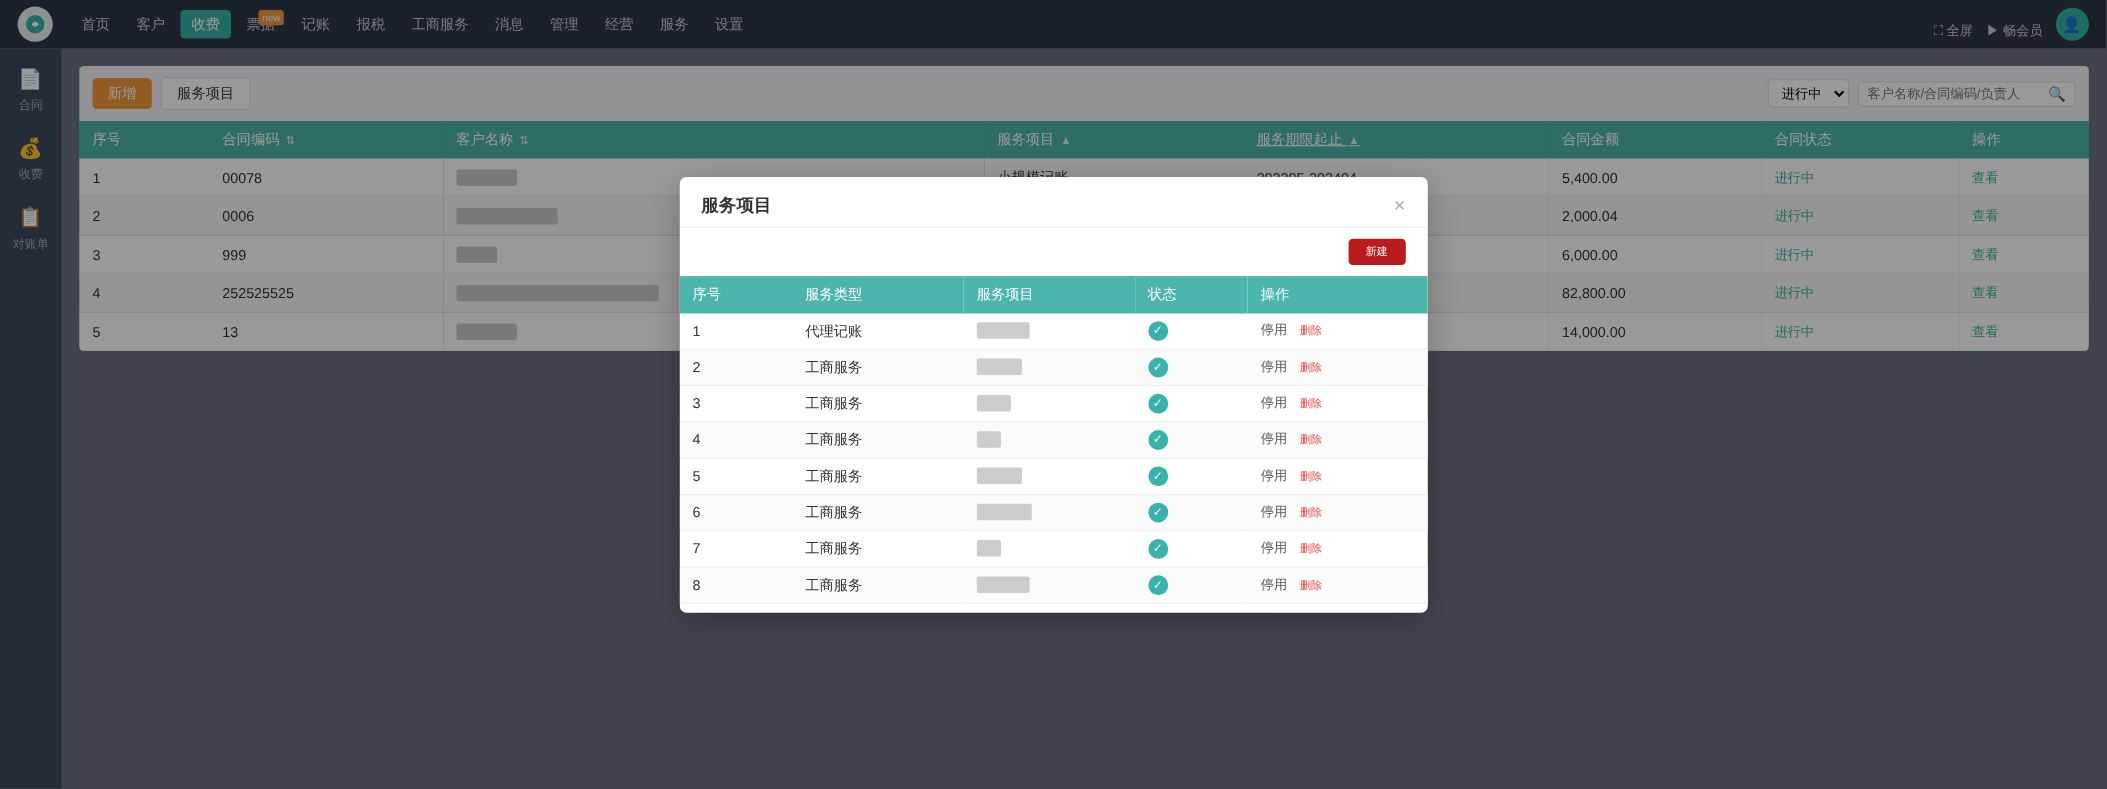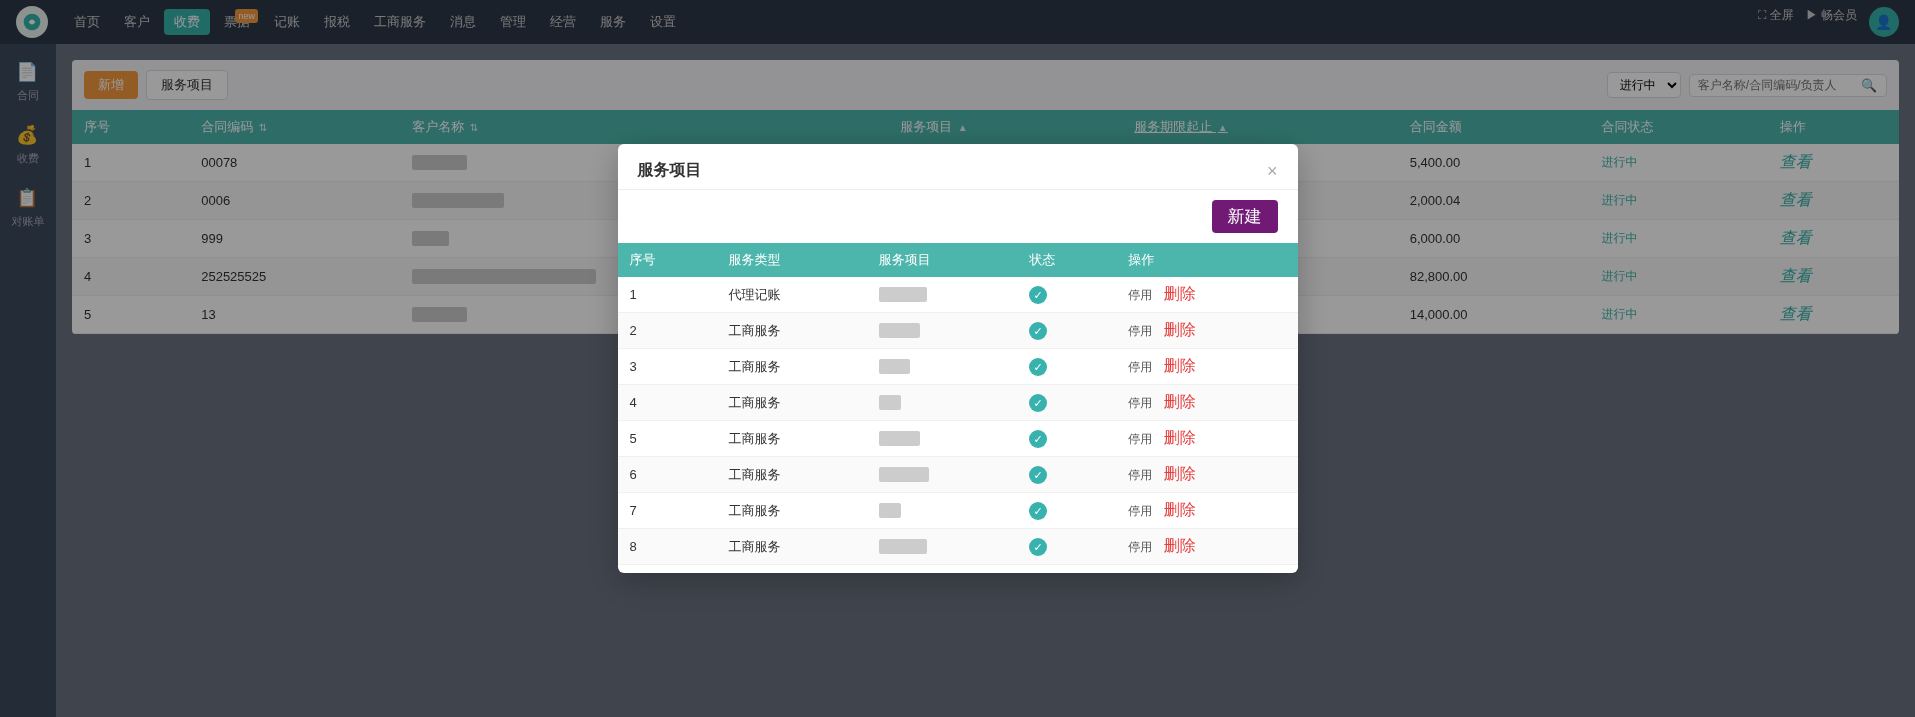--- a/index.html
+++ b/index.html
@@ -45,21 +45,21 @@
       background: #f6993f;
       color: #fff;
       font-size: 9px;
       padding: 0 3px;
       border-radius: 3px;
       line-height: 14px;
     }
     .nav-right {
       margin-left: auto;
       display: flex;
-      align-items: flex-start;
+      align-items: flex-end;
       gap: 12px;
       color: #ccc;
       font-size: 12px;
     }
     .nav-right .avatar {
       width: 30px; height: 30px; border-radius: 50%;
       background: #38b2ac;
       display: flex; align-items: center; justify-content: center;
       color: #fff; font-size: 14px;
     }
@@ -198,22 +198,21 @@
       font-size: 13px;
       color: #333;
     }
     .status-badge {
       color: #38b2ac;
       font-size: 12px;
     }
     .action-link {
       color: #38b2ac;
       cursor: pointer;
-      font-size: 16px;
-      font-style: italic;
+      font-size: 12px;
     }
     .sort-icon { font-size: 10px; color: #e0f5f3; margin-left: 2px; }
 
     
     .overlay {
       position: fixed;
       top: 0; left: 0; right: 0; bottom: 0;
       background: rgba(0,0,0,0.4);
       display: flex;
       align-items: center;
@@ -248,27 +247,27 @@
       color: #aaa;
       font-size: 18px;
       line-height: 1;
     }
     .modal-toolbar {
       display: flex;
       justify-content: flex-end;
       padding: 10px 20px;
     }
     .btn-modal-new {
-      background: #701a75;
+      background: #b91c1c;
       color: #fff;
       border: none;
       padding: 5px 16px;
       border-radius: 4px;
       cursor: pointer;
-      font-size: 17px;
+      font-size: 10px;
     }
     .modal-body {
       flex: 1;
       overflow-y: auto;
       padding: 0 0 8px 0;
     }
 
     
     .modal-table {
       width: 100%;
@@ -305,21 +304,21 @@
     }
     .action-stop {
       color: #555;
       cursor: pointer;
       font-size: 12px;
       margin-right: 8px;
     }
     .action-delete {
       color: #e53e3e;
       cursor: pointer;
-      font-size: 16px;
+      font-size: 10px;
     }
     .modal-table tbody tr:last-child td { border-bottom: none; }
 
     
     .modal-body::-webkit-scrollbar { width: 6px; }
     .modal-body::-webkit-scrollbar-track { background: #f1f1f1; }
     .modal-body::-webkit-scrollbar-thumb { background: #ccc; border-radius: 3px; }
   </style>
 </head>
 <body>

